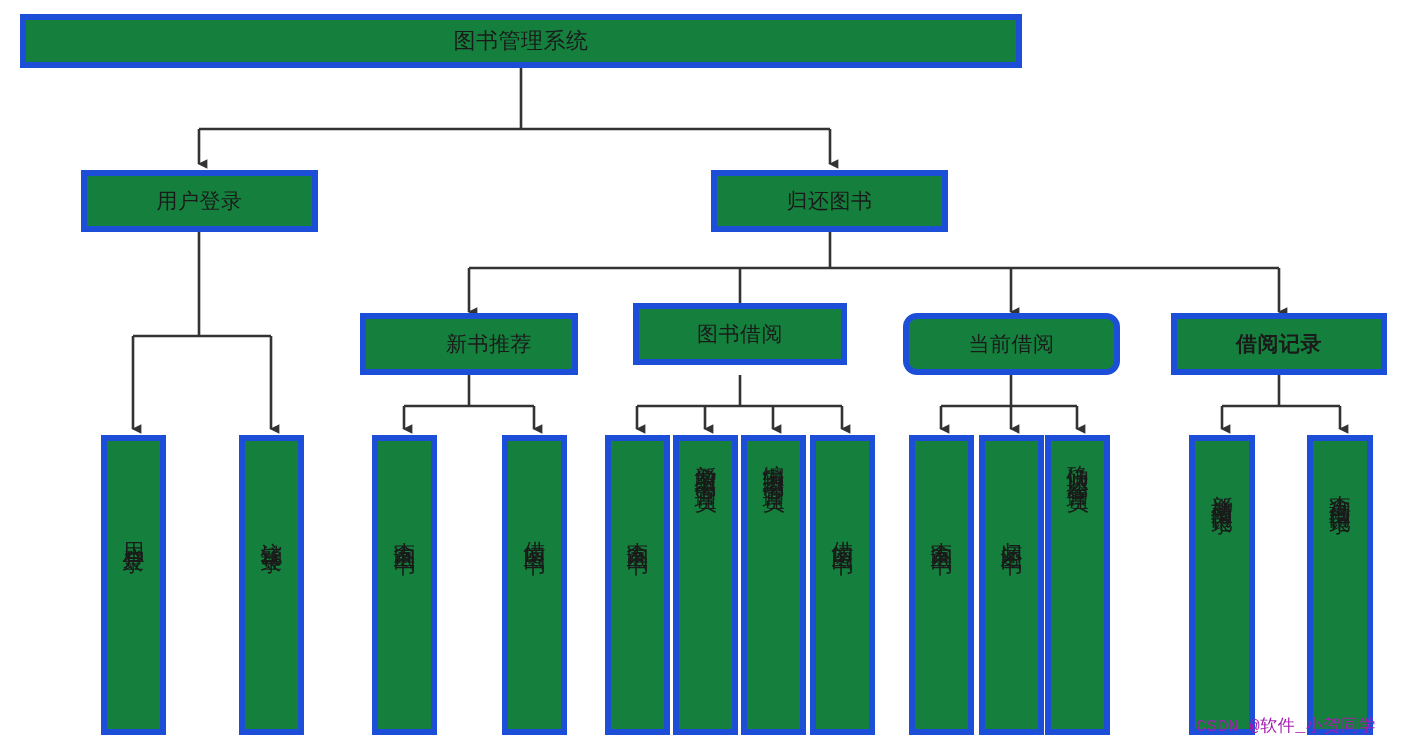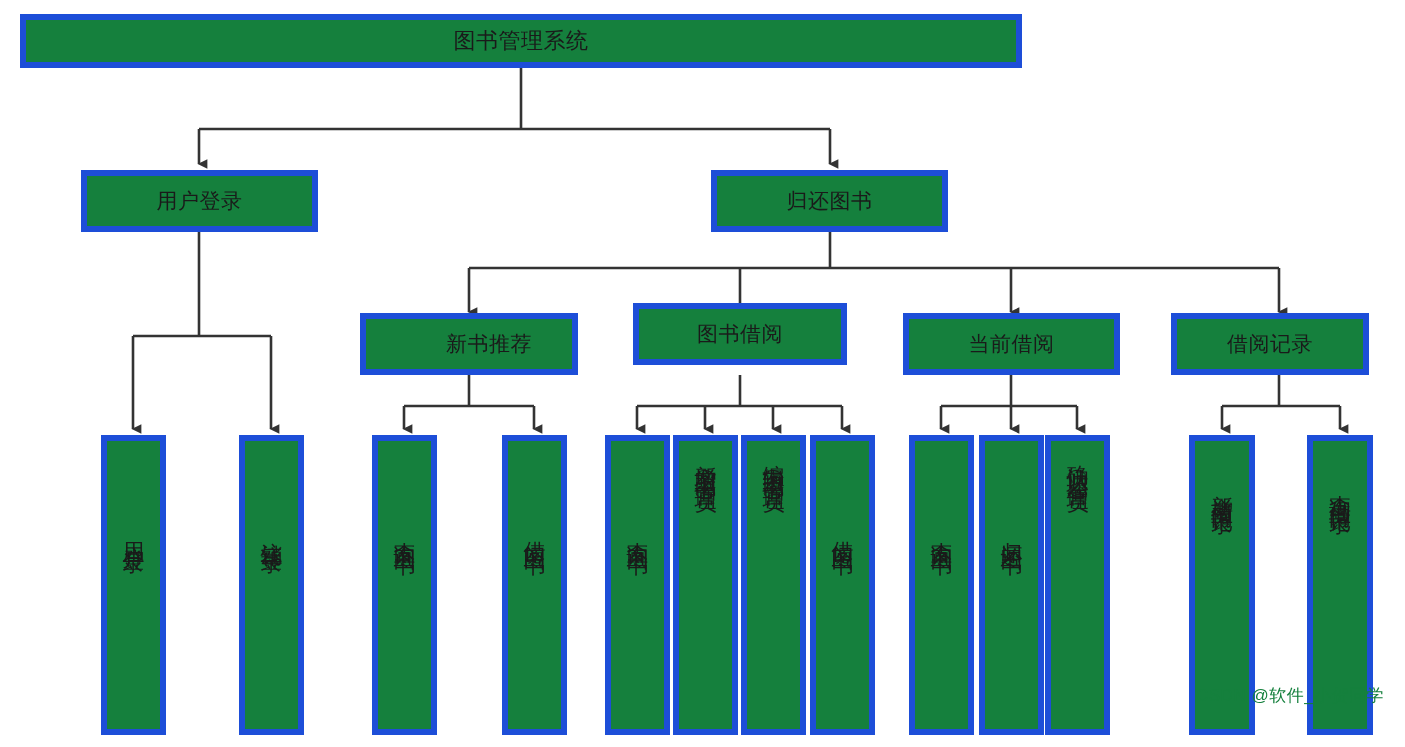--- a/index.html
+++ b/index.html
@@ -60,26 +60,26 @@
     writing-mode: vertical-rl;
     text-orientation: upright;
     font-size: 22px;
     line-height: 1.0;
     letter-spacing: 4px;
     white-space: nowrap;
   }
   .watermark {
     position: absolute;
     left: 1196px;
-    top: 684px;
+    top: 714px;
     font-size: 17px;
-    color: #15803d;
+    color: #a21caf;
     letter-spacing: 0.5px;
     white-space: nowrap;
-    font-family: Liberation Sans, sans-serif;
+    font-family: Liberation Mono, monospace;
   }
 </style>
 </head>
 <body>
 
 <div id="canvas">
 
   <svg id="edges" viewBox="0 0 1405 747" xmlns="http://www.w3.org/2000/svg">
     <defs>
       <marker id="arrow" markerWidth="12" markerHeight="12" refX="5.2" refY="9" orient="auto" markerUnits="userSpaceOnUse">
@@ -142,24 +142,24 @@
   <div class="node horiz" style="left:711px; top:170px; width:237px; height:62px;">
     <span class="lbl">归还图书</span>
   </div>
 
   <div class="node horiz" style="left:360px; top:313px; width:218px; height:62px;padding-left:40px;">
     <span class="lbl">新书推荐</span>
   </div>
   <div class="node horiz" style="left:633px; top:303px; width:214px; height:62px;">
     <span class="lbl">图书借阅</span>
   </div>
-  <div class="node horiz" style="left:903px; top:313px; width:217px; height:62px;">
+  <div class="node horiz" style="left:903px; top:313px; width:217px; height:62px;border-radius:14px;">
     <span class="lbl">当前借阅</span>
   </div>
-  <div class="node horiz" style="left:1171px; top:313px; width:198px; height:62px;">
+  <div class="node horiz" style="left:1171px; top:313px; width:216px; height:62px;font-weight:bold;">
     <span class="lbl">借阅记录</span>
   </div>
 
   <div class="node vert" style="left:101px; top:435px; width:65px; height:300px; padding-top:83px;">
     <span class="lbl">用户登录</span>
   </div>
   <div class="node vert" style="left:239px; top:435px; width:65px; height:300px; padding-top:83px;">
     <span class="lbl">注销登录</span>
   </div>
 

